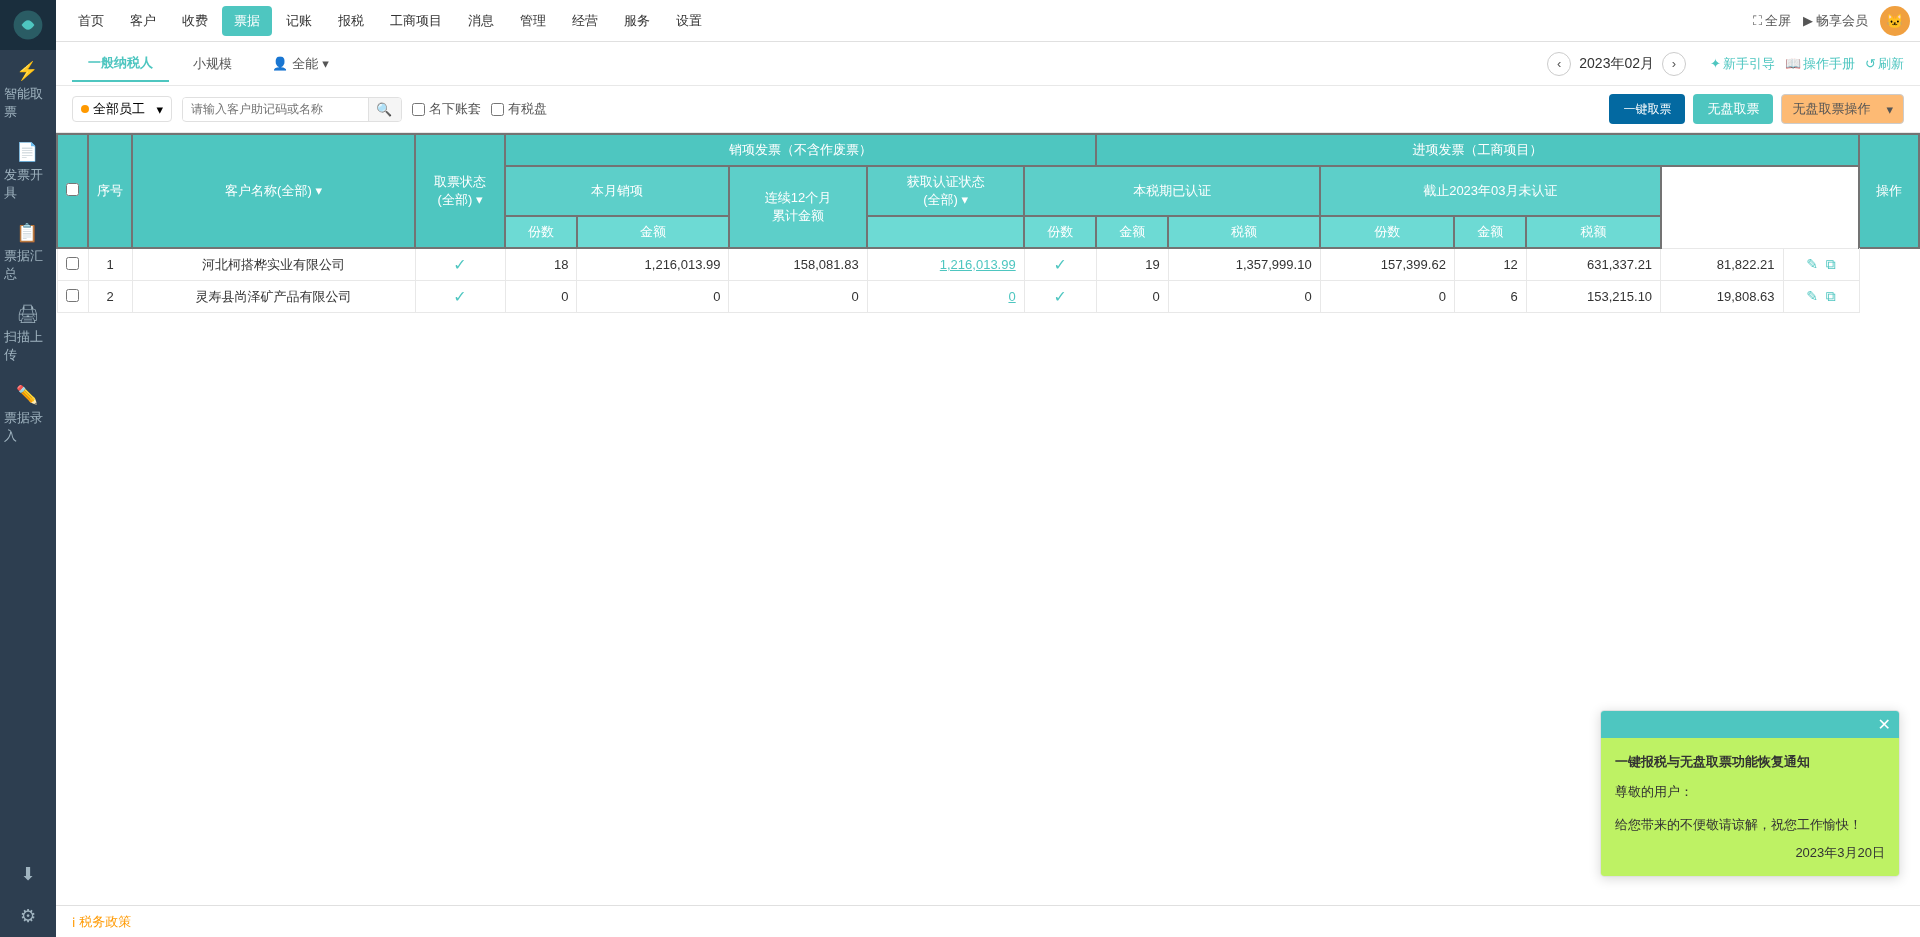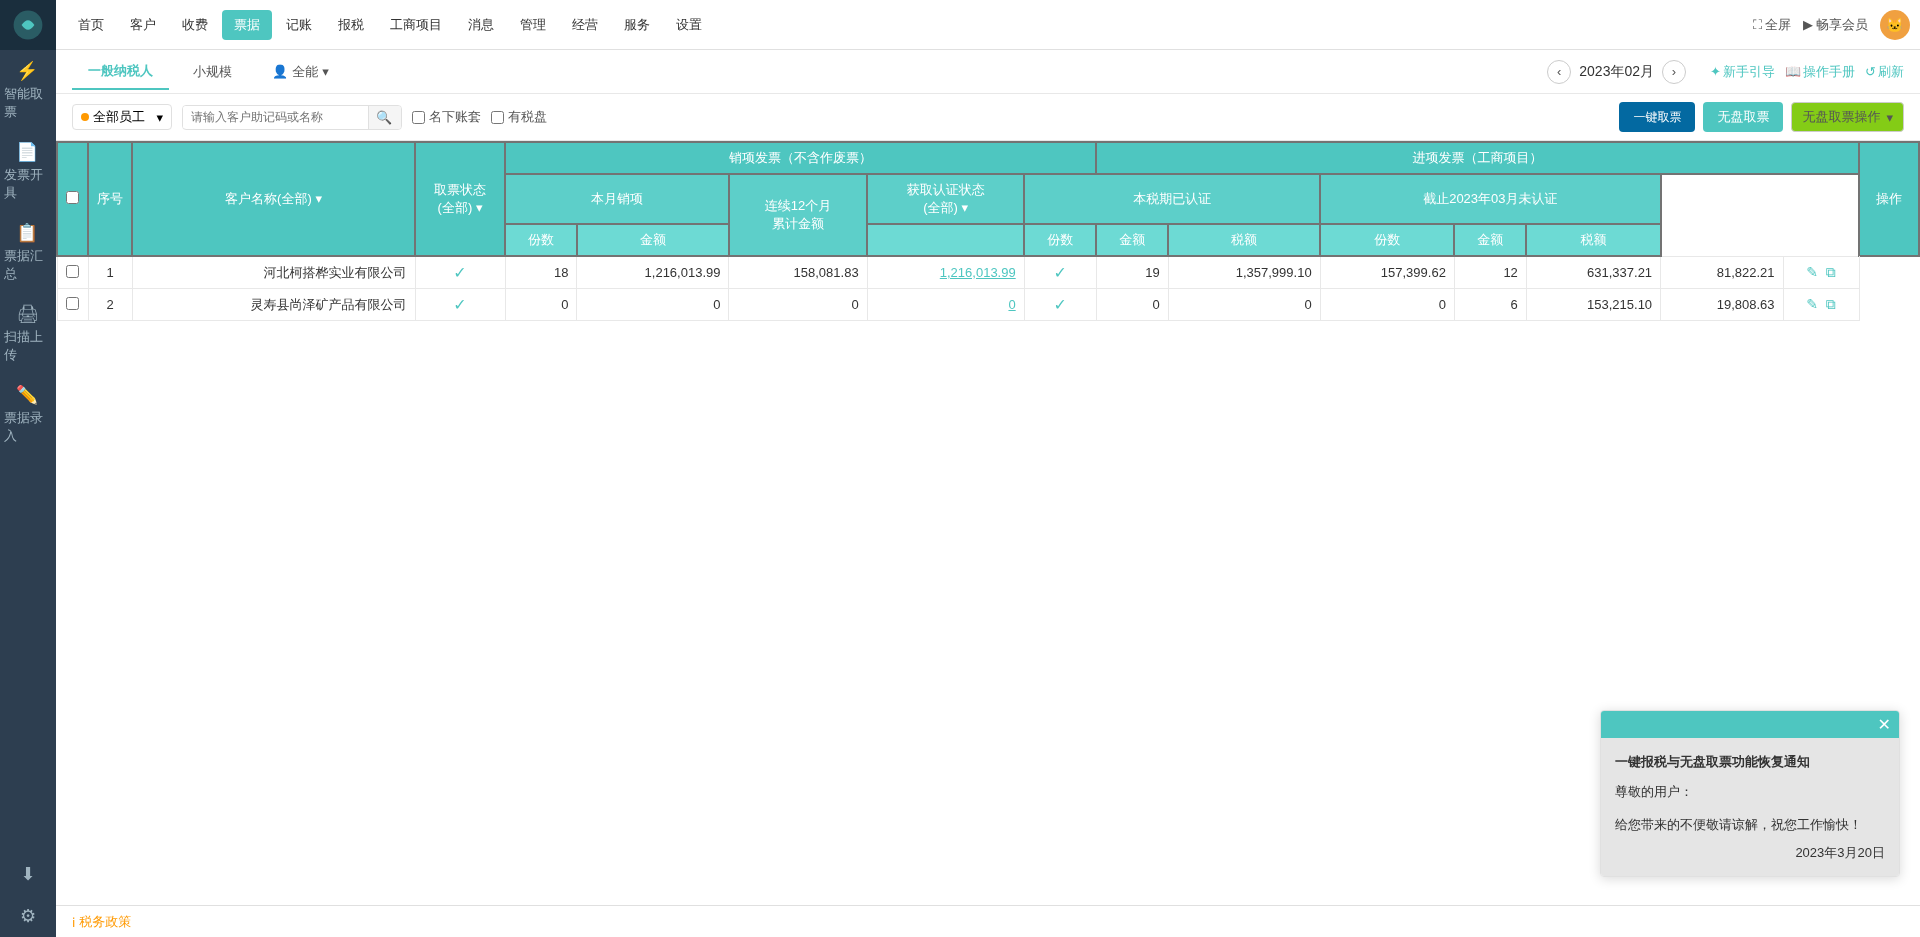--- a/index.html
+++ b/index.html
@@ -47,21 +47,21 @@
     }
 
     
     .main-content {
       flex: 1;
       display: flex;
       flex-direction: column;
       overflow: hidden;
     }
     .topnav {
-      height: 50px;
+      height: 42px;
       background: #fff;
       display: flex;
       align-items: center;
       padding: 0 10px;
       border-bottom: 1px solid #e0e0e0;
       flex-shrink: 0;
     }
     .topnav-items {
       display: flex;
       align-items: center;
@@ -223,30 +223,30 @@
     .btn-teal {
       background: #4ec6c0;
       color: #fff;
       border: none;
       padding: 5px 14px;
       border-radius: 4px;
       cursor: pointer;
       font-size: 13px;
     }
     .btn-outline {
-      background: #84cc16;
+      background: #fdba74;
       color: #555;
       border: 1px solid #ccc;
       padding: 5px 10px;
       border-radius: 4px;
       cursor: pointer;
       font-size: 12px;
       display: flex;
       align-items: center;
-      gap: 6px;
+      gap: 16px;
       text-align: center;
     }
 
     
     .table-container {
       flex: 1;
       overflow-y: auto;
       background: #fff;
       margin: 0;
     }
@@ -271,21 +271,21 @@
     thead tr.subheader2 th {
       background: #6ddad4;
     }
     tbody tr td {
       padding: 6px 8px;
       border: 1px solid #e8e8e8;
       text-align: center;
       color: #333;
       white-space: nowrap;
     }
-    .td-name { text-align: right; }
+    .td-name { text-align: center; }
     .td-link { color: #4ec6c0; text-decoration: underline; cursor: pointer; }
     .check-icon { color: #4ec6c0; font-size: 16px; }
     .edit-icon { color: #4ec6c0; cursor: pointer; font-size: 14px; }
     .copy-icon { color: #4ec6c0; cursor: pointer; font-size: 14px; }
 
     
     .bottom-bar {
       height: 32px;
       background: #fff;
       border-top: 1px solid #e0e0e0;
@@ -323,21 +323,21 @@
       cursor: pointer;
       font-size: 16px;
     }
     .notification-body {
       padding: 12px 14px;
       font-size: 12px;
       line-height: 1.8;
       color: #333;
       max-height: 200px;
       overflow-y: auto;
-      background: #e5e5e5;
+      background: #bef264;
     }
     .notification-title {
       font-weight: bold;
       margin-bottom: 6px;
       font-size: 13px;
     }
 
     
     .td-num { text-align: right !important; }
   </style>

